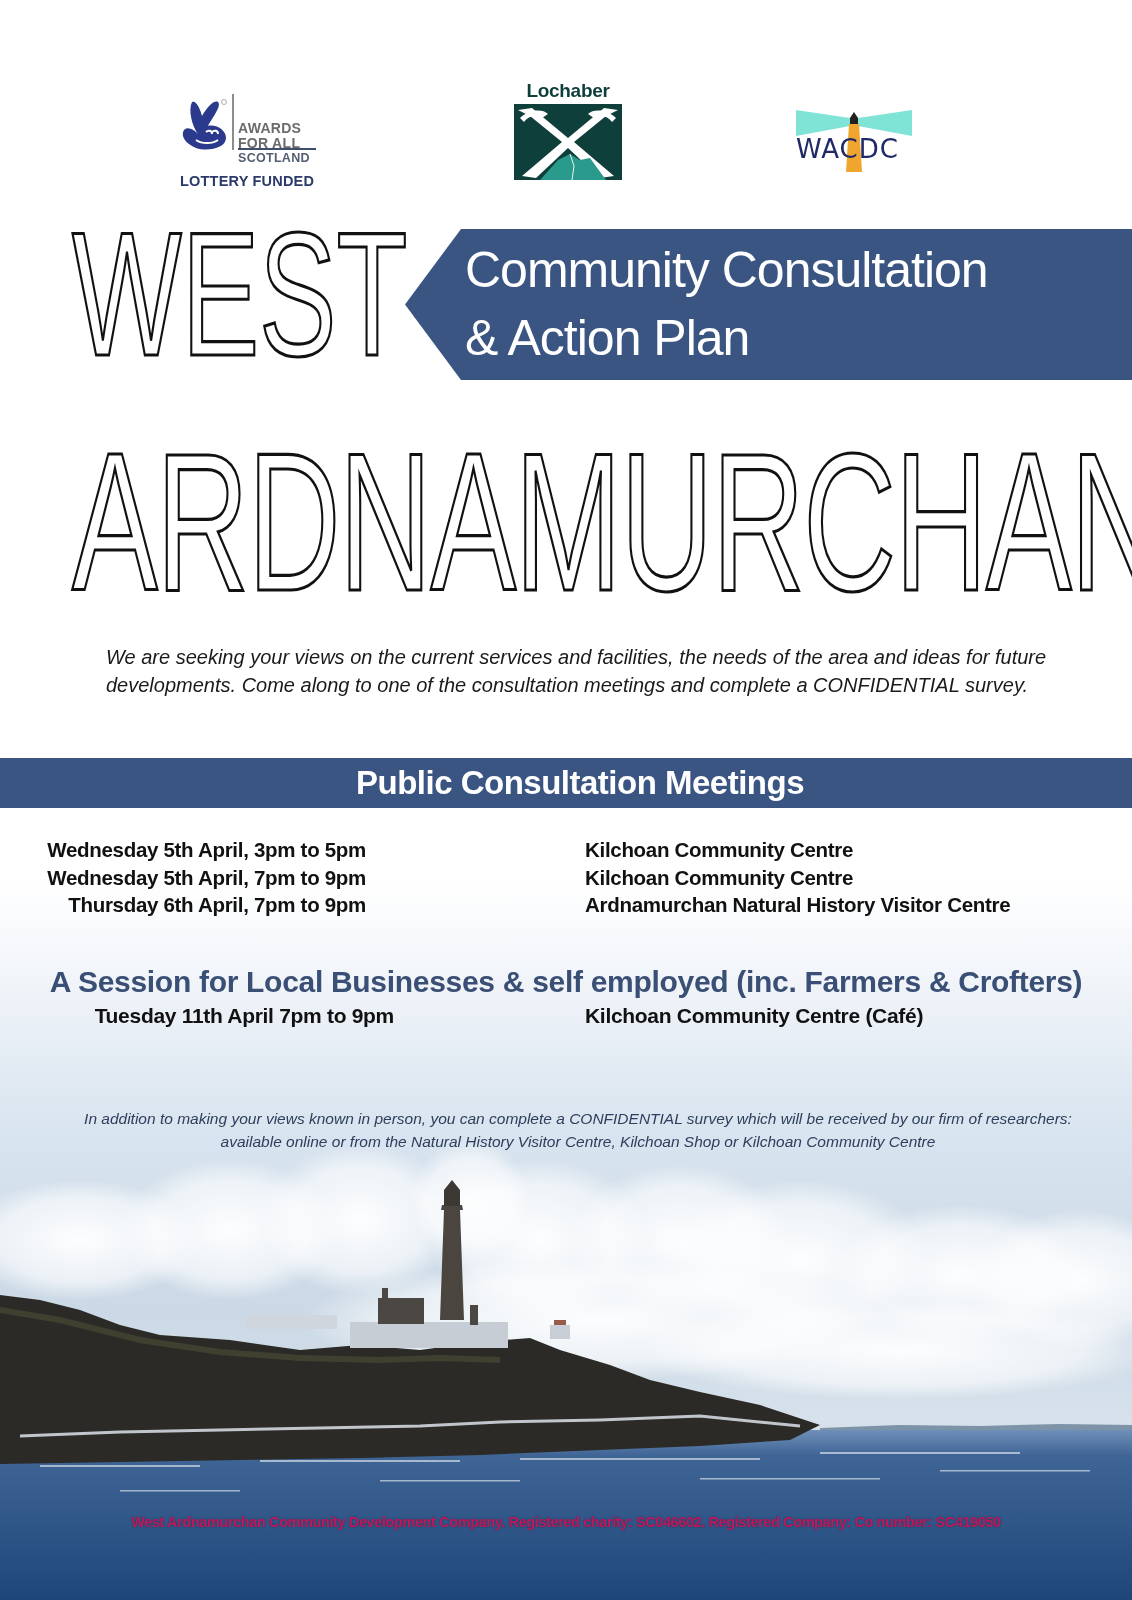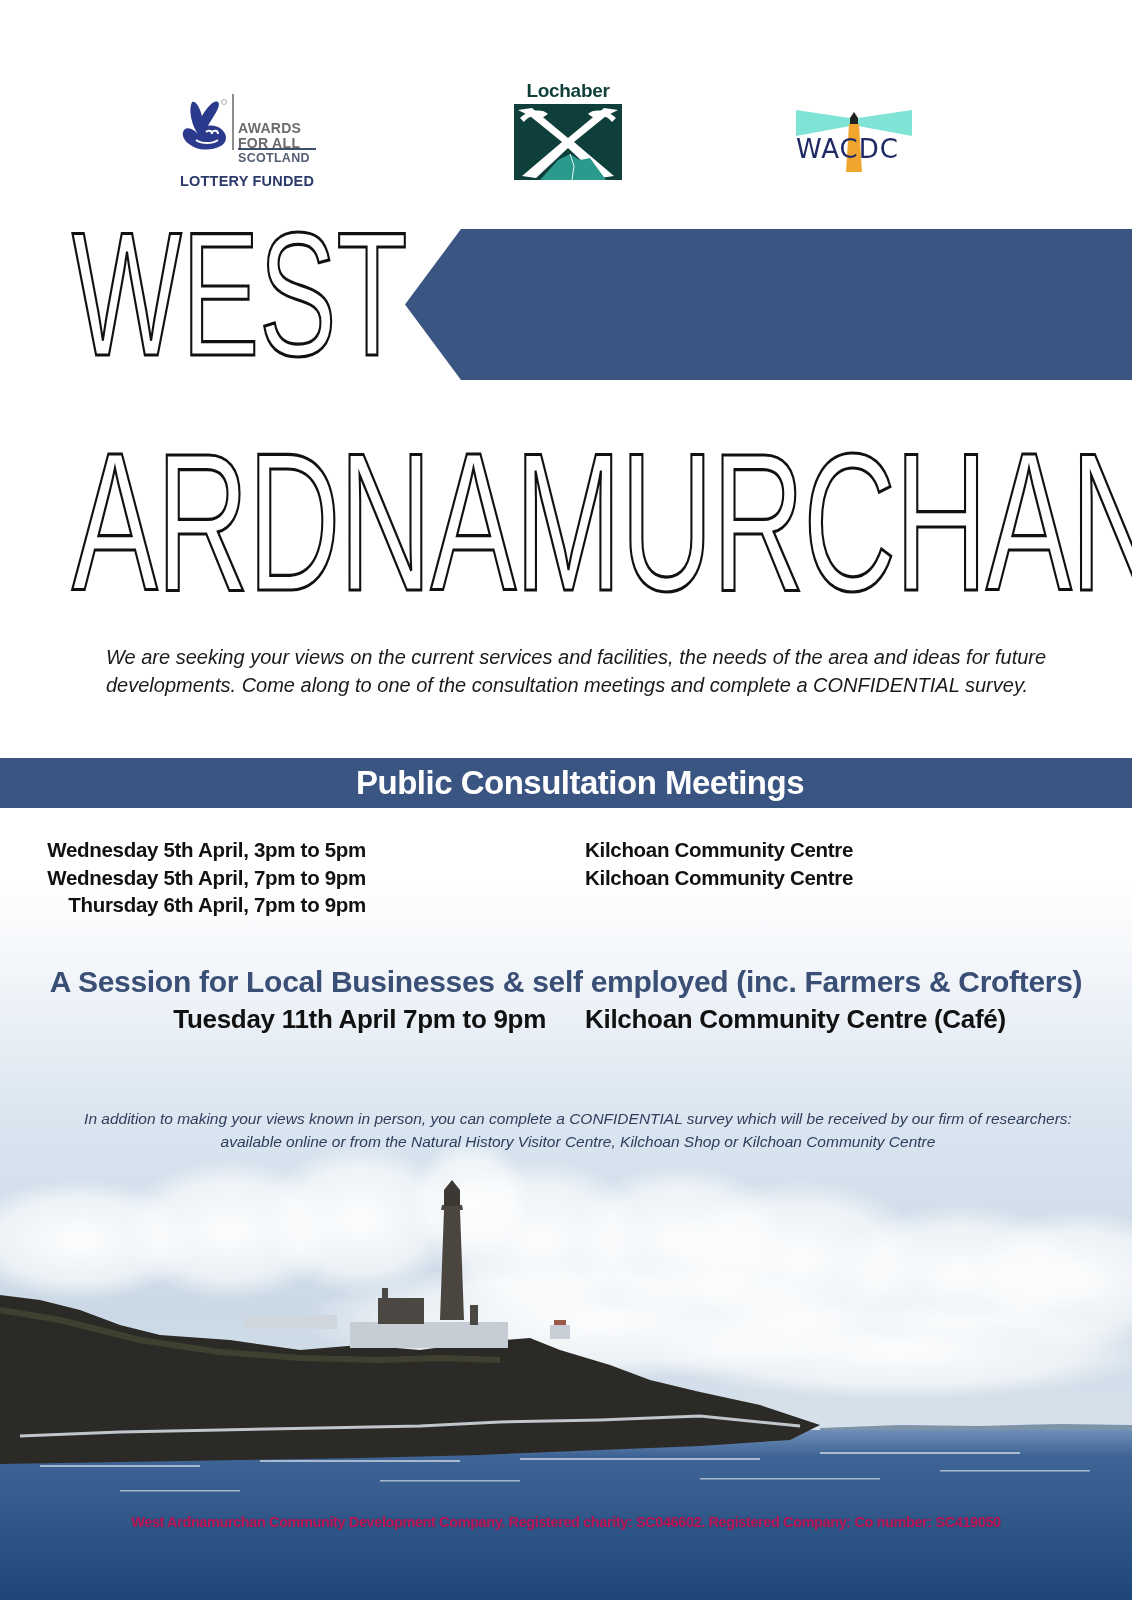--- a/index.html
+++ b/index.html
@@ -45,21 +45,21 @@
     .section-title { position: absolute; left: 0; top: 758px; width: 1132px; height: 50px; line-height: 50px; text-align: center; color: #fff; font-weight: bold; font-size: 33px; letter-spacing: -0.5px; padding-left: 28px; }
 
     
     .meetings { position: absolute; left: 0; top: 838px; width: 952px; }
     .meeting-row { position: relative; height: 27.5px; font-size: 20.5px; font-weight: bold; color: #111; letter-spacing: -0.3px; }
     .meeting-when { position: absolute; right: 586px; white-space: nowrap; }
     .meeting-where { position: absolute; left: 585px; white-space: nowrap; }
 
     .and { position: absolute; left: 0; top: 938px; width: 1132px; text-align: center; font-weight: bold; font-size: 20px; color: #111; }
     .session-title { position: absolute; left: 0; top: 965px; width: 1132px; text-align: center; font-size: 30px; color: #3a4f75; font-weight: bold; letter-spacing: -0.3px; }
-    .session-row { position: absolute; left: 0; top: 1004px; width: 1132px; height: 28px; font-size: 26px; font-weight: bold; color: #111; letter-spacing: -0.3px; }
+    .session-row { position: absolute; left: 0; top: 1004px; width: 980px; height: 28px; font-size: 21px; font-weight: bold; color: #111; letter-spacing: -0.3px; }
     .session-row .meeting-when { right: 586px; }
     .session-row .meeting-where { left: 585px; }
 
     .addition { position: absolute; left: 52px; top: 1071px; width: 1052px; text-align: center; font-style: italic; font-size: 15.5px; line-height: 23px; color: #2e3e5c; margin-top: 36px; }
 
     .footer { position: absolute; left: 0; top: 1514px; width: 1132px; text-align: center; font-weight: bold; font-size: 14.5px; color: #be185d; letter-spacing: -0.4px; text-shadow: 0 0 2px rgba(0,0,0,0.4); }
   </style>
 </head>
 <body>
 
@@ -172,39 +172,44 @@
       <path d="M53 20 L63 20 L66 68 L50 68 Z" fill="#f0a62e"></path>
       <path d="M54 14 L58 8 L62 14 Z" fill="#222"></path>
       <rect x="54" y="14" width="8" height="6" fill="#222"></rect>
     </svg>
     <div class="wacdc-text">WACDC</div>
   </div>
 
   <div class="title-west thin">WEST</div>
 
   <div class="banner"></div>
+  <div class="banner-text">
+    <div>Community Consultation</div>
+    <div>&amp; Action Plan</div>
+  </div>
 
   <div class="title-ardna thin">ARDNAMURCHAN</div>
 
   <p class="intro">We are seeking your views on the current services and facilities, the needs of the area and ideas for future developments. Come along to one of the consultation meetings and complete a CONFIDENTIAL survey.</p>
 
   <div class="section-bar"></div>
   <div class="section-title">Public Consultation Meetings</div>
 
   <div class="meetings">
     <div class="meeting-row">
       <span class="meeting-when">Wednesday 5th April, 3pm to 5pm</span>
       <span class="meeting-where">Kilchoan Community Centre</span>
     </div>
     <div class="meeting-row">
       <span class="meeting-when">Wednesday 5th April, 7pm to 9pm</span>
       <span class="meeting-where">Kilchoan Community Centre</span>
     </div>
     <div class="meeting-row">
       <span class="meeting-when">Thursday 6th April, 7pm to 9pm</span>
+      <span class="meeting-where">Ardnamurchan Natural History Visitor Centre</span>
     </div>
   </div>
 
   <div class="session-title">A Session for Local Businesses &amp; self employed (inc. Farmers &amp; Crofters)</div>
   <div class="session-row">
     <span class="meeting-when">Tuesday 11th April 7pm to 9pm</span>
     <span class="meeting-where">Kilchoan Community Centre (Café)</span>
   </div>
 
   <p class="addition">In addition to making your views known in person, you can complete a CONFIDENTIAL survey which will be received by our firm of researchers: available online or from the Natural History Visitor Centre, Kilchoan Shop or Kilchoan Community Centre</p>

